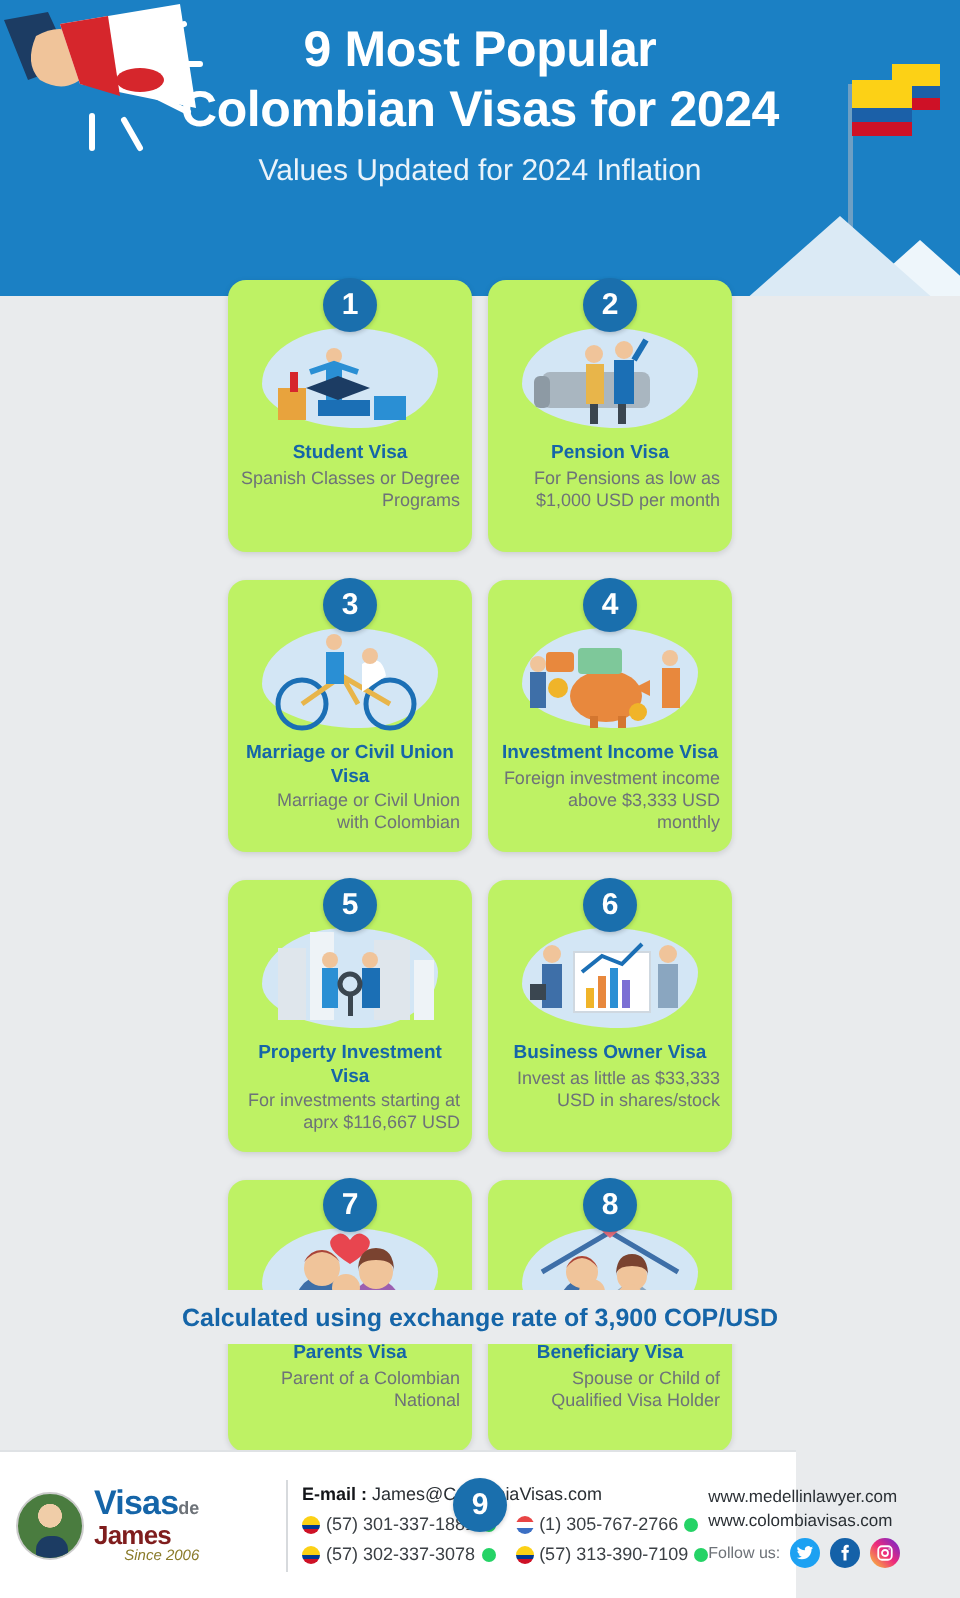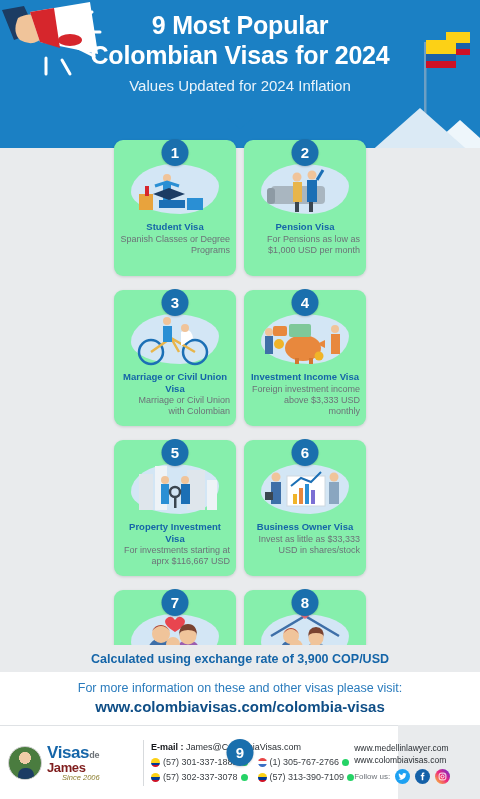--- a/index.html
+++ b/index.html
@@ -51,21 +51,21 @@
   }
   .card-wrap { position:relative; width:122px; }
   .badge {
     position:absolute; left:50%; top:-1px; transform:translateX(-50%);
     width:27px; height:27px; border-radius:50%;
     background:#1a6fad; color:#ffffff; font-weight:bold; font-size:15px;
     display:flex; align-items:center; justify-content:center; z-index:3;
     box-shadow:0 1px 2px rgba(0,0,0,.18);
   }
   .card {
-    background:#86efac; border-radius:9px; padding:20px 6px 9px;
+    background:#bef264; border-radius:9px; padding:20px 6px 9px;
     min-height:136px; box-shadow:0 1px 3px rgba(0,0,0,.13);
     display:flex; flex-direction:column; align-items:center;
   }
   .illus { width:100px; height:58px; position:relative; margin-bottom:3px; }
   .blob {
     position:absolute; left:6px; top:4px; width:88px; height:50px;
     background:#d3e6f5; border-radius:48% 52% 44% 56% / 56% 44% 56% 44%;
   }
   .card-title {
     color:#1565a8; font-weight:bold; font-size:9.5px; line-height:11.5px;
@@ -389,24 +389,20 @@
 
       </div>
     </div>
 
   </div>
 
   <div class="rate-band">
     <span class="rate-text">Calculated using exchange rate of  3,900 COP/USD</span>
   </div>
 
-  <div class="info-band">
-    <div class="info-line1">For more information on these and other visas please visit:</div>
-    <div class="info-line2">www.colombiavisas.com/colombia-visas</div>
-  </div>
 
   <div class="contact">
 
     <div class="logo-box">
       <div class="avatar"></div>
       <div class="logo-txt">
         <div><span class="logo-r1">Visas</span><span class="logo-de">de</span></div>
         <div class="logo-r2">James</div>
         <div class="logo-since">Since 2006</div>
       </div>

